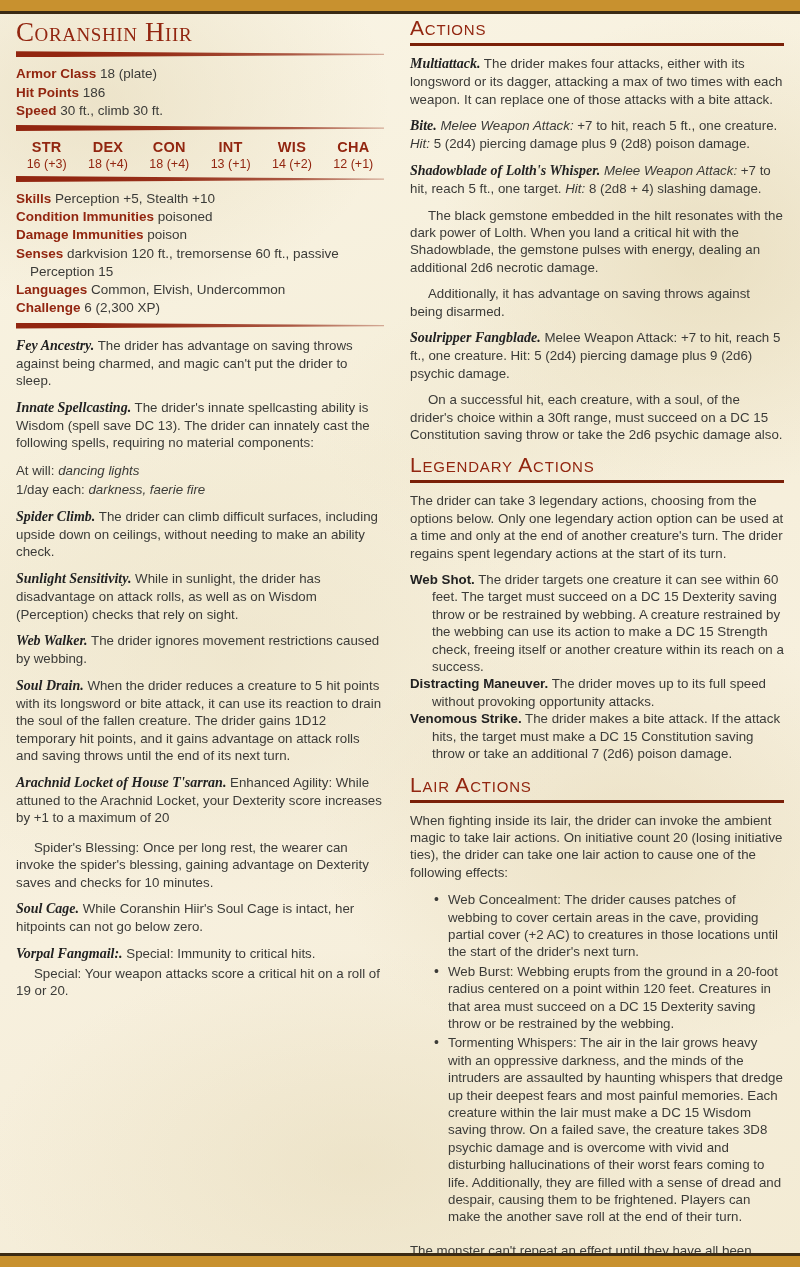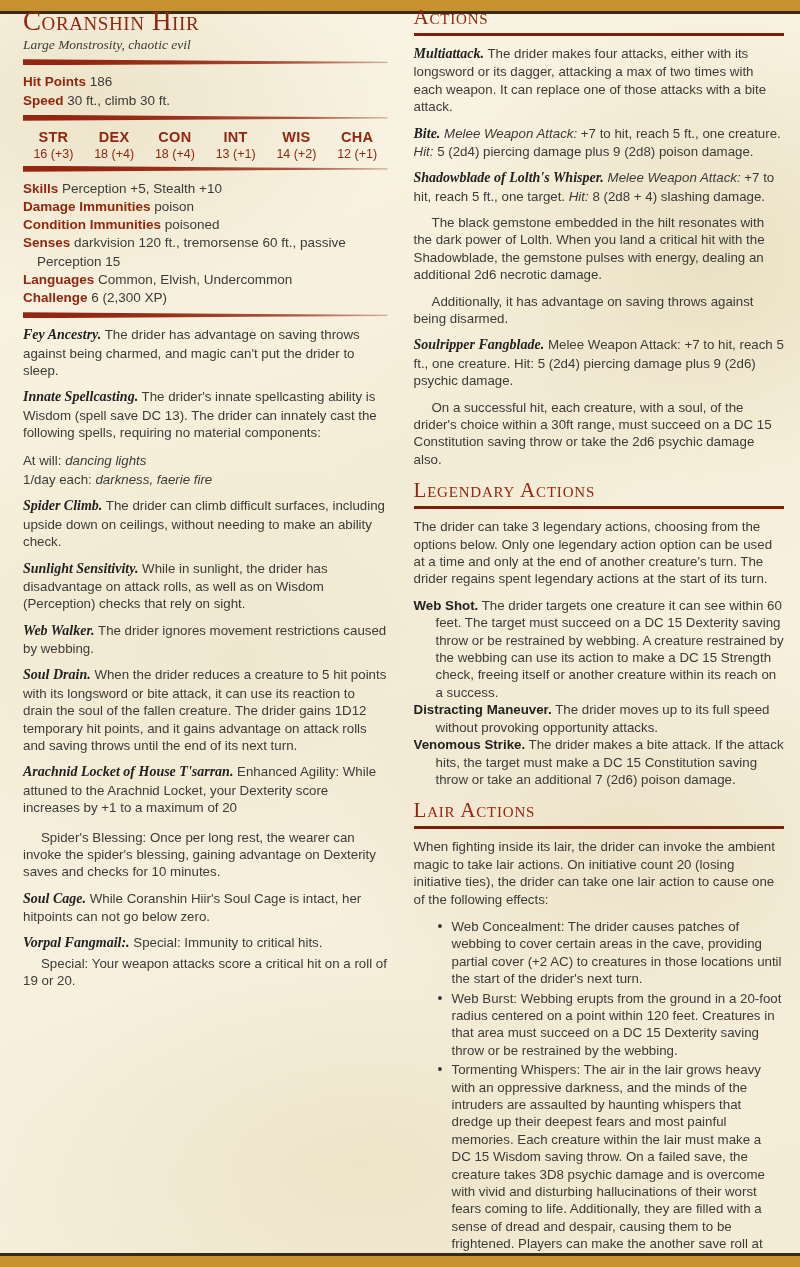--- a/index.html
+++ b/index.html
@@ -51,27 +51,26 @@
         rgba(0,0,0,0.12) 94%,       rgba(255,255,255,0.10) 100%),
       linear-gradient(180deg, #d8a542 0%, #c2882a 45%, #b5princ 46%, #a9761f 100%);
     background-blend-mode: overlay, normal;
   }
   .edge-bar.top    { top: 0; border-bottom: 3px solid #3a2a14; }
   .edge-bar.bottom { bottom: 0; border-top: 3px solid #3a2a14; }
 
   
   .columns {
     position: absolute;
-    top: 3px;
+    top: 14px;
     left: 0;
     width: 800px;
     height: 1170px;
     display: flex;
     box-sizing: border-box;
-    padding-left: 7px;
   }
   .col {
     box-sizing: border-box;
     width: 400px;
     padding: 0 16px;
   }
   .col.right { padding-left: 10px; padding-right: 16px; }
 
   
   .creature-name {
@@ -157,21 +156,21 @@
     font-family: "Liberation Serif", serif;
     font-weight: bold;
     font-style: italic;
     font-size: 14px;
     color: #222;
   }
   .para .it { font-style: italic; }
 
   
   .section-head {
-    font-family: Liberation Serif, serif;
+    font-family: Liberation Sans, sans-serif;
     font-variant: small-caps;
     color: #922610;
     font-size: 21px;
     letter-spacing: 0.8px;
     margin: 10px 0 0 0;
     font-weight: normal;
   }
   .section-head.first { margin-top: 2px; }
 
   
@@ -214,24 +213,27 @@
 
 <div id="statblock">
 
   <div class="edge-bar top"></div>
 
   <div class="columns">
 
     <div class="col left">
 
       <h1 class="creature-name">Coranshin Hiir</h1>
-      <div class="creature-meta">Large Monstrosity, chaotic evil</div>
 
       <div class="taper-rule"></div>
 
+      <p class="attr-line">
+        <span class="k">Armor Class</span>
+        <span>18 (plate)</span>
+      </p>
       <p class="attr-line">
         <span class="k">Hit Points</span>
         <span>186</span>
       </p>
       <p class="attr-line">
         <span class="k">Speed</span>
         <span>30 ft., climb 30 ft.</span>
       </p>
 
       <div class="taper-rule"></div>
@@ -263,26 +265,26 @@
         </div>
       </div>
 
       <div class="taper-rule"></div>
 
       <p class="attr-line">
         <span class="k">Skills</span>
         <span>Perception +5, Stealth +10</span>
       </p>
       <p class="attr-line">
+        <span class="k">Condition Immunities</span>
+        <span>poisoned</span>
+      </p>
+      <p class="attr-line">
         <span class="k">Damage Immunities</span>
         <span>poison</span>
-      </p>
-      <p class="attr-line">
-        <span class="k">Condition Immunities</span>
-        <span>poisoned</span>
       </p>
       <p class="attr-line">
         <span class="k">Senses</span>
         <span>darkvision 120 ft., tremorsense 60 ft., passive</span><br>
         <span class="indent2"></span><span>Perception 15</span>
       </p>
       <p class="attr-line">
         <span class="k">Languages</span>
         <span>Common, Elvish, Undercommon</span>
       </p>

